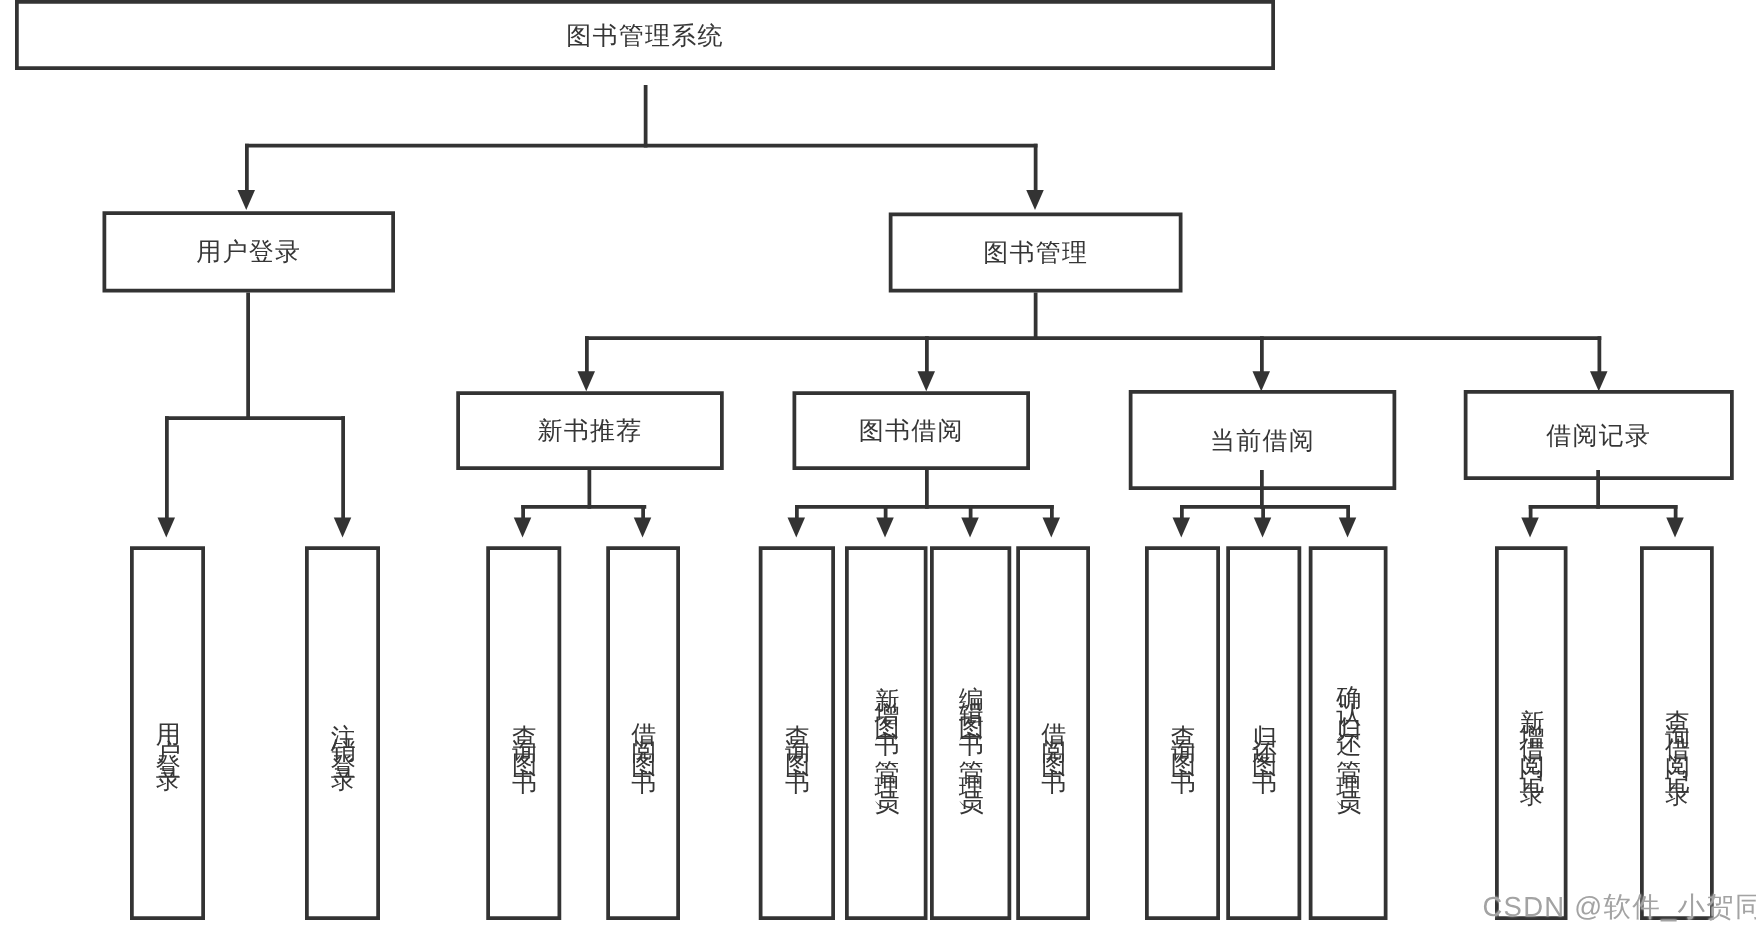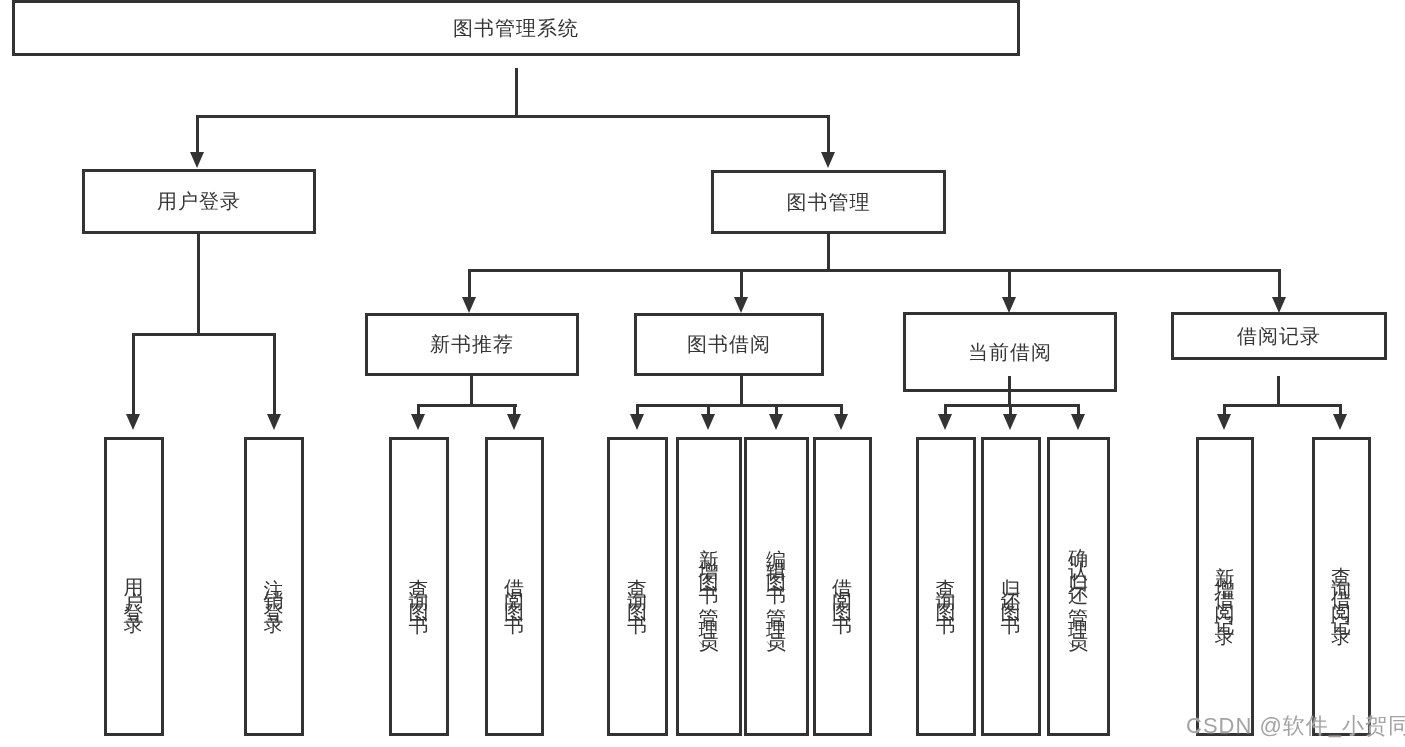--- a/index.html
+++ b/index.html
@@ -109,21 +109,21 @@
 
   <div class="node" style="left:365px; top:313px; width:214px; height:63px;">
     <span>新书推荐</span>
   </div>
   <div class="node" style="left:634px; top:313px; width:190px; height:63px;">
     <span>图书借阅</span>
   </div>
   <div class="node" style="left:903px; top:312px; width:214px; height:80px;">
     <span>当前借阅</span>
   </div>
-  <div class="node" style="left:1171px; top:312px; width:216px; height:48px;">
+  <div class="node" style="left:1171px; top:312px; width:216px; height:72px;">
     <span>借阅记录</span>
   </div>
 
   <div class="v" style="left:470px; top:376px; height:31px;"></div>
   <div class="h" style="left:417px; top:404px; width:100px;"></div>
   <div class="v" style="left:417px; top:404px; height:12px;"></div>
   <div class="v" style="left:513px; top:404px; height:12px;"></div>
   <div class="arrow" style="left:411px; top:414px;"></div>
   <div class="arrow" style="left:507px; top:414px;"></div>
 

